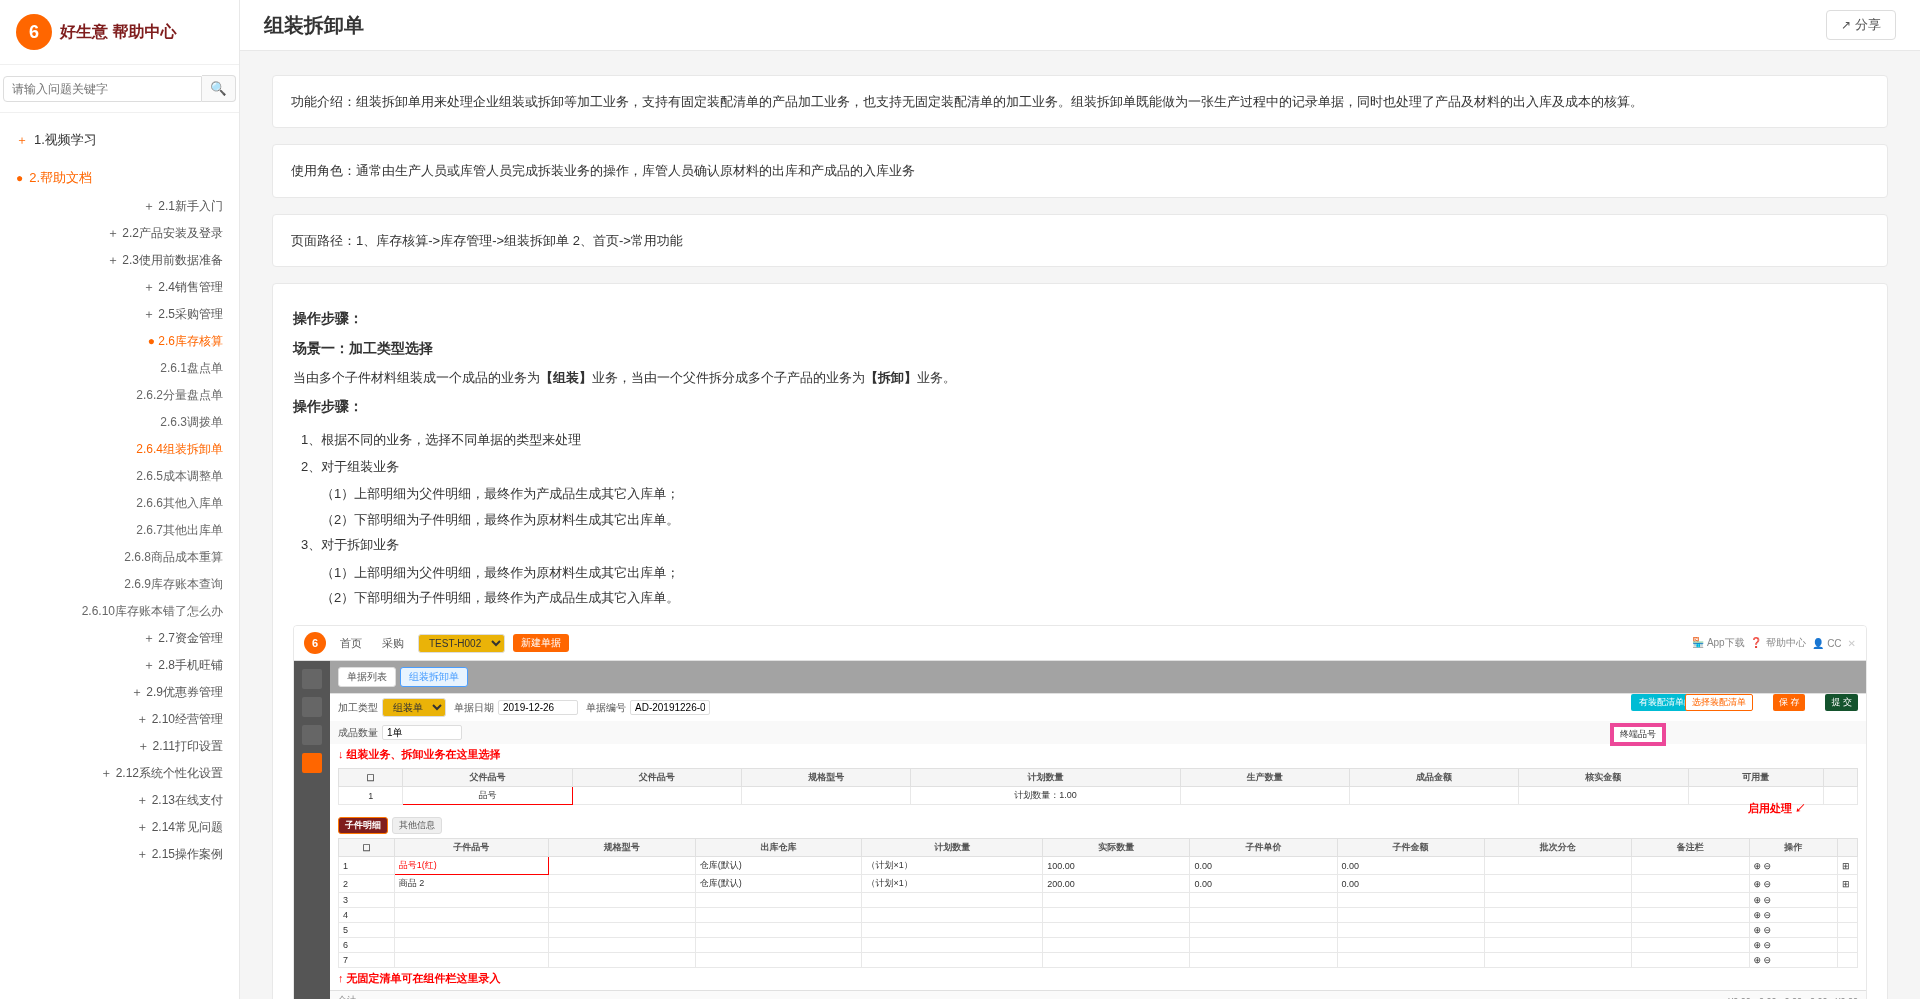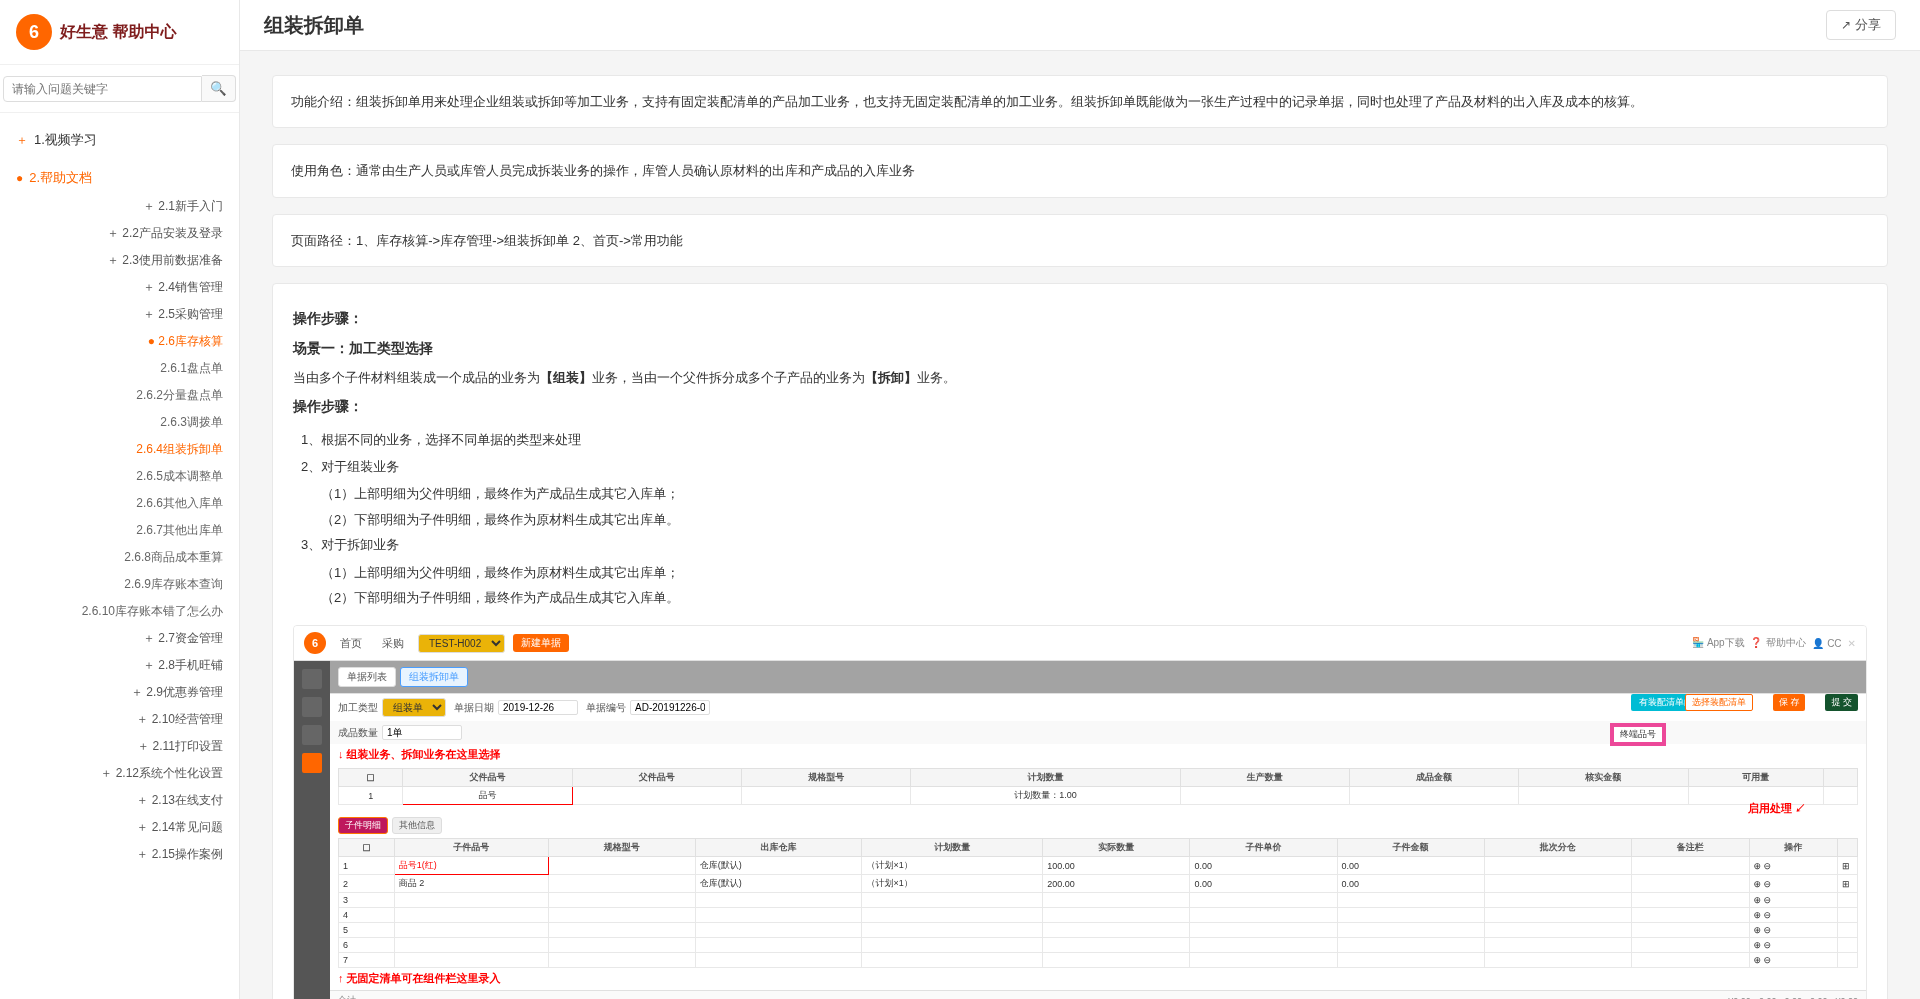--- a/index.html
+++ b/index.html
@@ -233,21 +233,21 @@
       text-align: center;
     }
     .mockup-table tr:nth-child(odd) td { background: #fff; }
     .mockup-table tr:nth-child(even) td { background: #fafafa; }
 
     .mockup-lower-section {
       padding: 4px 8px;
     }
     .mockup-lower-tabs { display: flex; gap: 4px; margin-bottom: 4px; }
     .mockup-lower-tab { border: 1px solid #ddd; border-radius: 3px; padding: 1px 6px; font-size: 9px; color: #555; }
-    .mockup-lower-tab.active { background: #be185d; color: #fff; border-color: #ff7700; }
+    .mockup-lower-tab.active { background: #7f1d1d; color: #fff; border-color: #ff7700; font-weight: bold; }
 
     .mockup-lower-table {
       width: 100%;
       border-collapse: collapse;
       font-size: 9px;
     }
     .mockup-lower-table th {
       background: #f5f5f5;
       border: 1px solid #e0e0e0;
       padding: 2px 4px;

